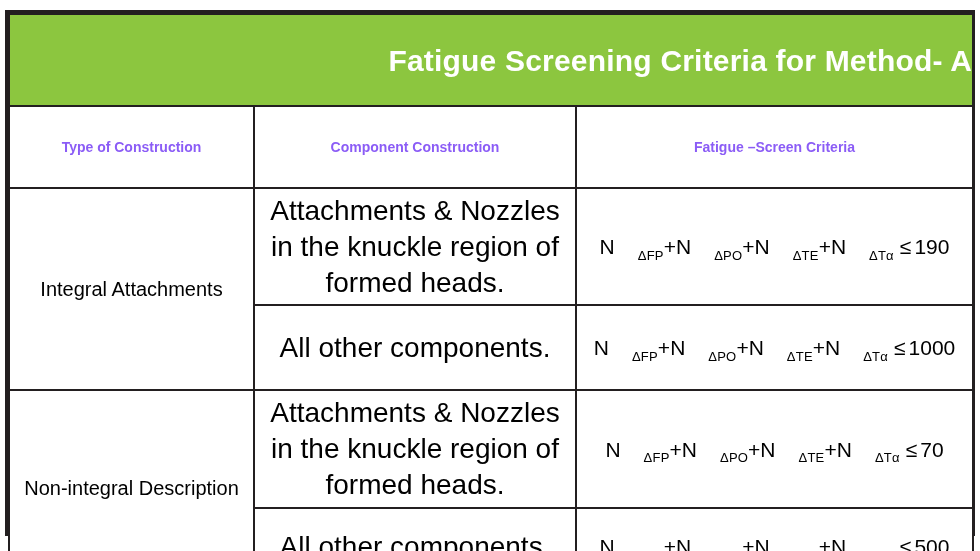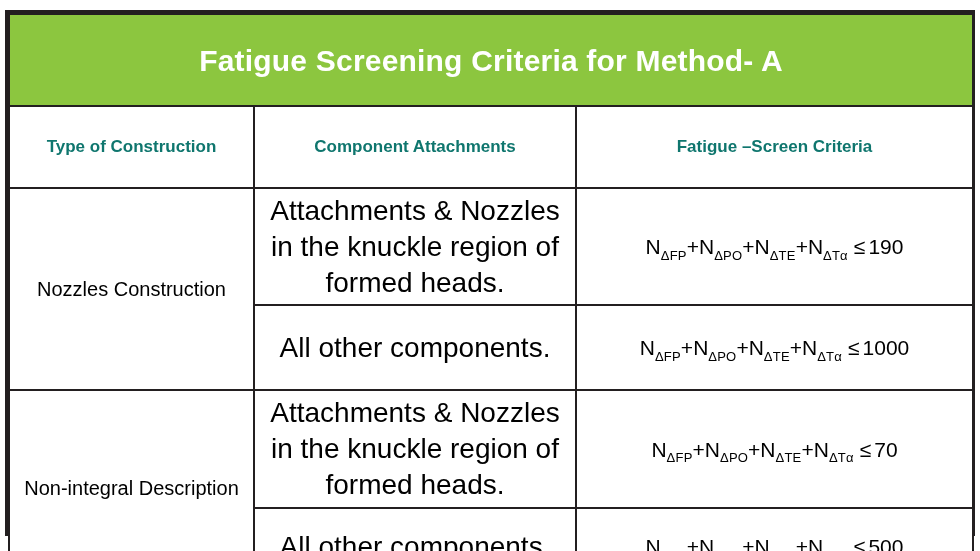--- a/index.html
+++ b/index.html
@@ -56,30 +56,30 @@
     border: 2px solid #231f20;
     height: 92px;
     padding: 0 !important;
   }
   .title-text {
     color: #ffffff;
     font-size: 30px;
     font-weight: bold;
     letter-spacing: 0.2px;
     line-height: 1.1;
-    text-align: center;
+    text-align: right;
   }
 
   
   .head-cell {
     height: 82px;
   }
   .head-text {
-    color: #0f766e;
-    font-size: 17px;
+    color: #8b5cf6;
+    font-size: 14px;
     font-weight: bold;
     line-height: 1.15;
   }
 
   
   .cell-text {
     color: #000000;
     font-size: 28px;
     font-weight: normal;
     line-height: 1.28;
@@ -96,20 +96,21 @@
     font-size: 21px;
     line-height: 1.2;
     white-space: nowrap;
   }
   .formula sub {
     font-size: 0.62em;
     vertical-align: baseline;
     position: relative;
     top: 0.42em;
     letter-spacing: 0.2px;
+    margin-left: 23px;
   }
   .formula .op { margin: 0 0px; }
   .formula .rel { margin-left: 6px; margin-right: 3px; }
 
   
   col.c1 { width: 245px; }
   col.c2 { width: 322px; }
   col.c3 { width: 397px; }
 
   
@@ -134,30 +135,30 @@
           <td class="title-cell" colspan="3">
             <div class="title-text">Fatigue Screening Criteria for Method- A</div>
           </td>
         </tr>
 
         <tr>
           <td class="head-cell">
             <div class="head-text">Type of Construction</div>
           </td>
           <td class="head-cell">
-            <div class="head-text">Component Attachments</div>
+            <div class="head-text">Component Construction</div>
           </td>
           <td class="head-cell">
             <div class="head-text">Fatigue –Screen Criteria</div>
           </td>
         </tr>
 
         <tr class="r-tall">
           <td rowspan="2">
-            <div class="type-text">Nozzles Construction</div>
+            <div class="type-text">Integral Attachments</div>
           </td>
           <td>
             <div class="cell-text">Attachments &amp; Nozzles in the knuckle region of formed heads.</div>
           </td>
           <td>
             <div class="formula">
               <span><span>N</span><sub>ΔFP</sub></span><span class="op">+</span><span><span>N</span><sub>ΔPO</sub></span><span class="op">+</span><span><span>N</span><sub>ΔTE</sub></span><span class="op">+</span><span><span>N</span><sub>ΔTα</sub></span><span class="rel">≤</span><span>190</span>
             </div>
           </td>
         </tr>

